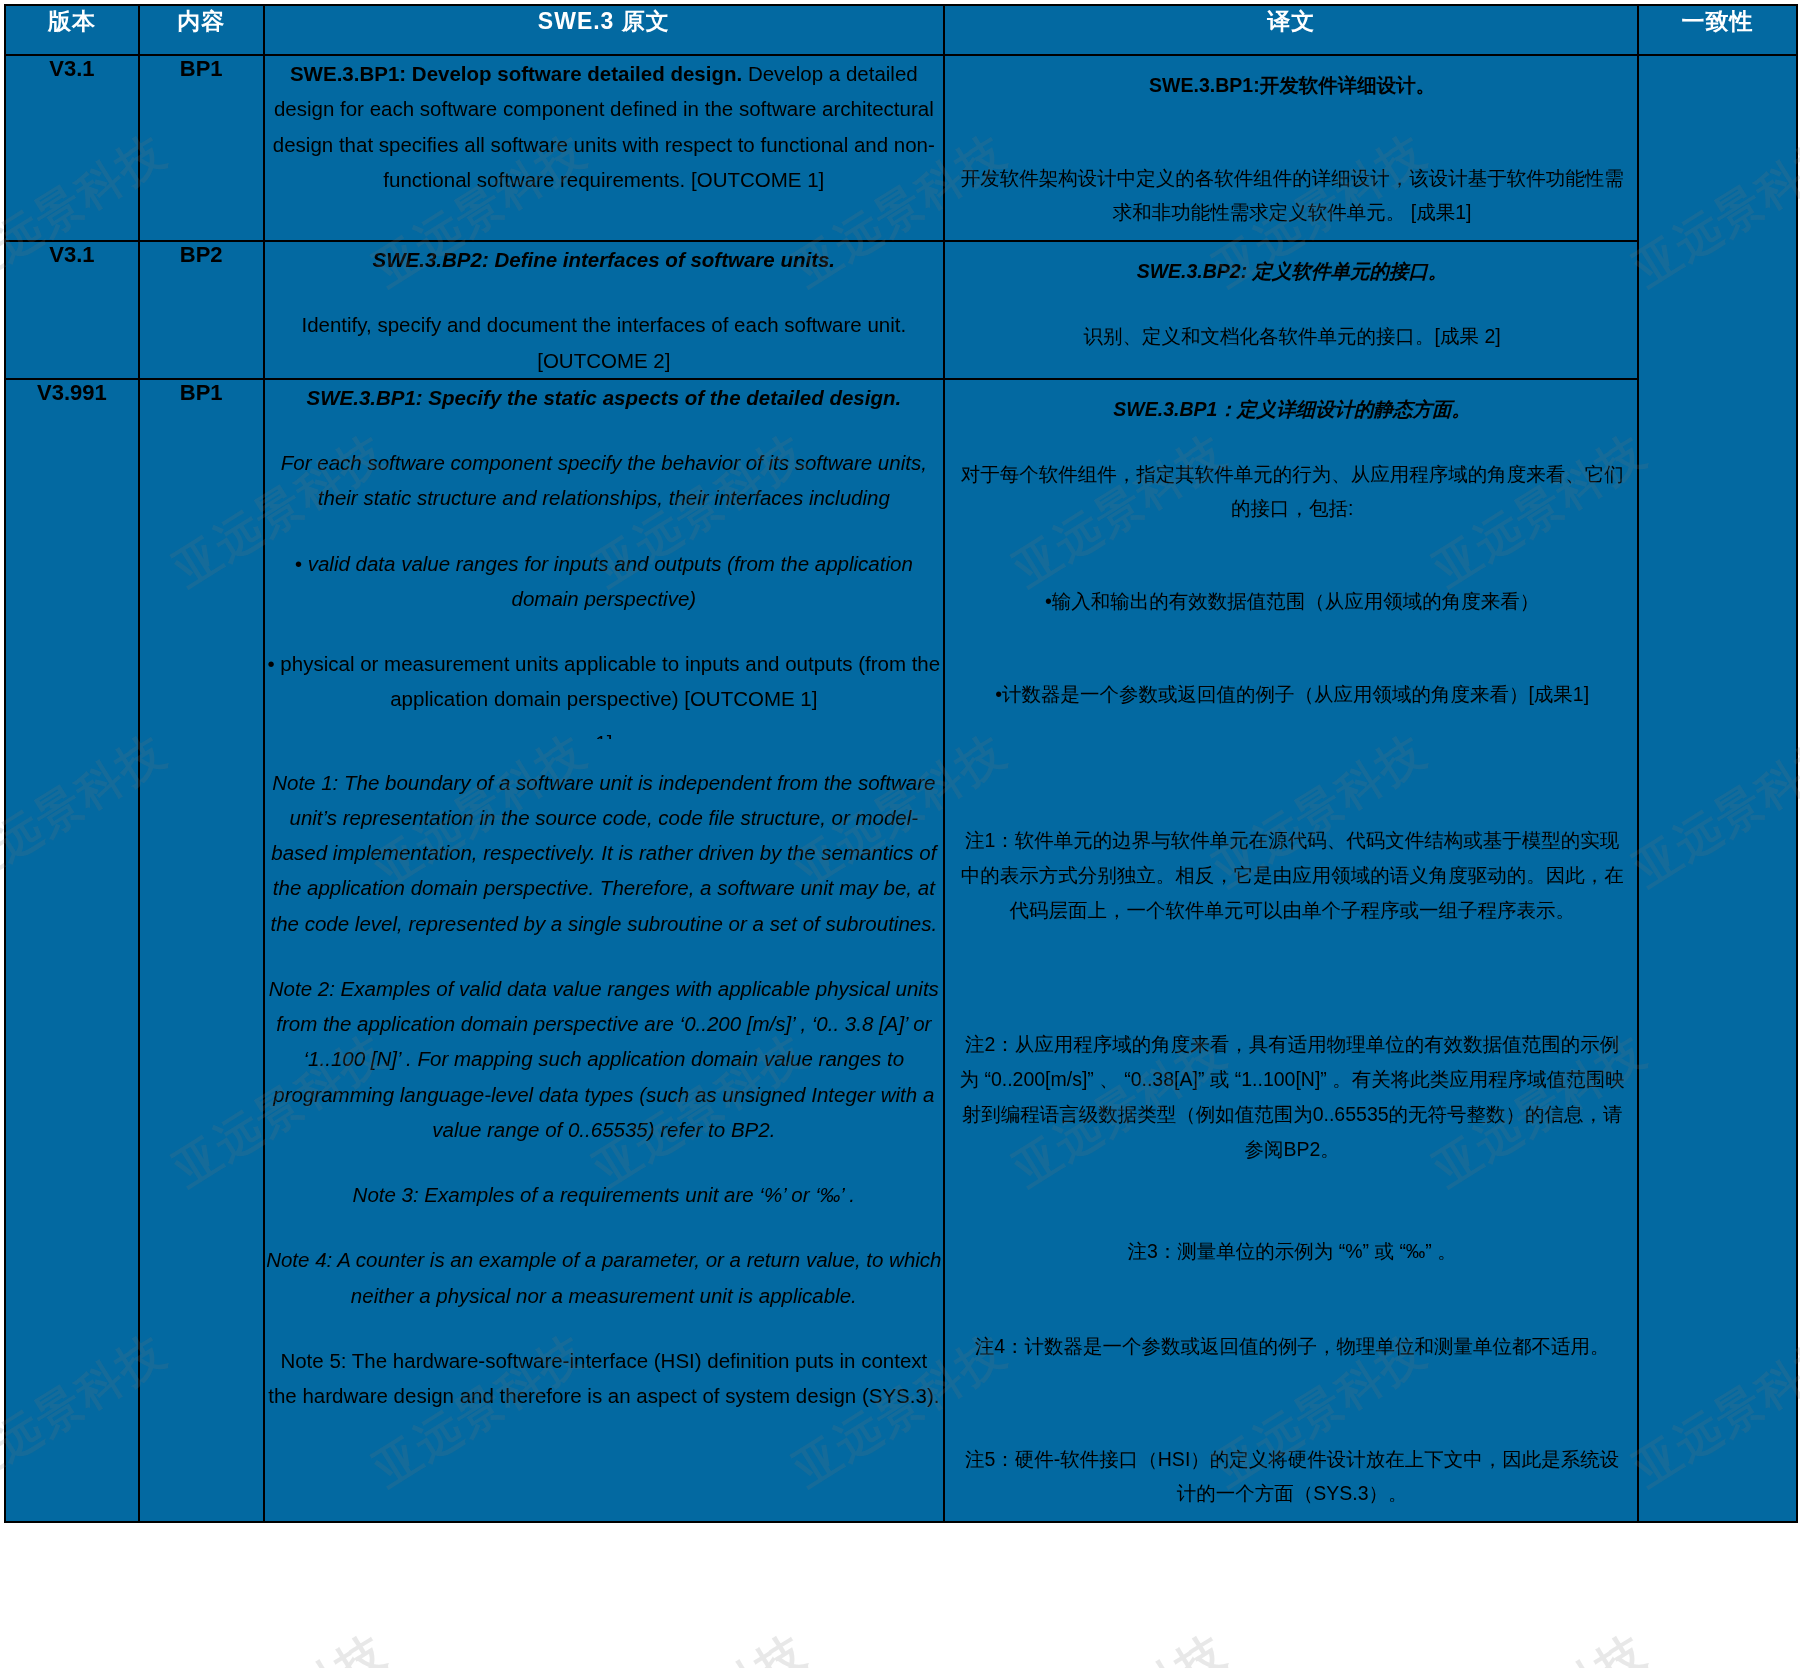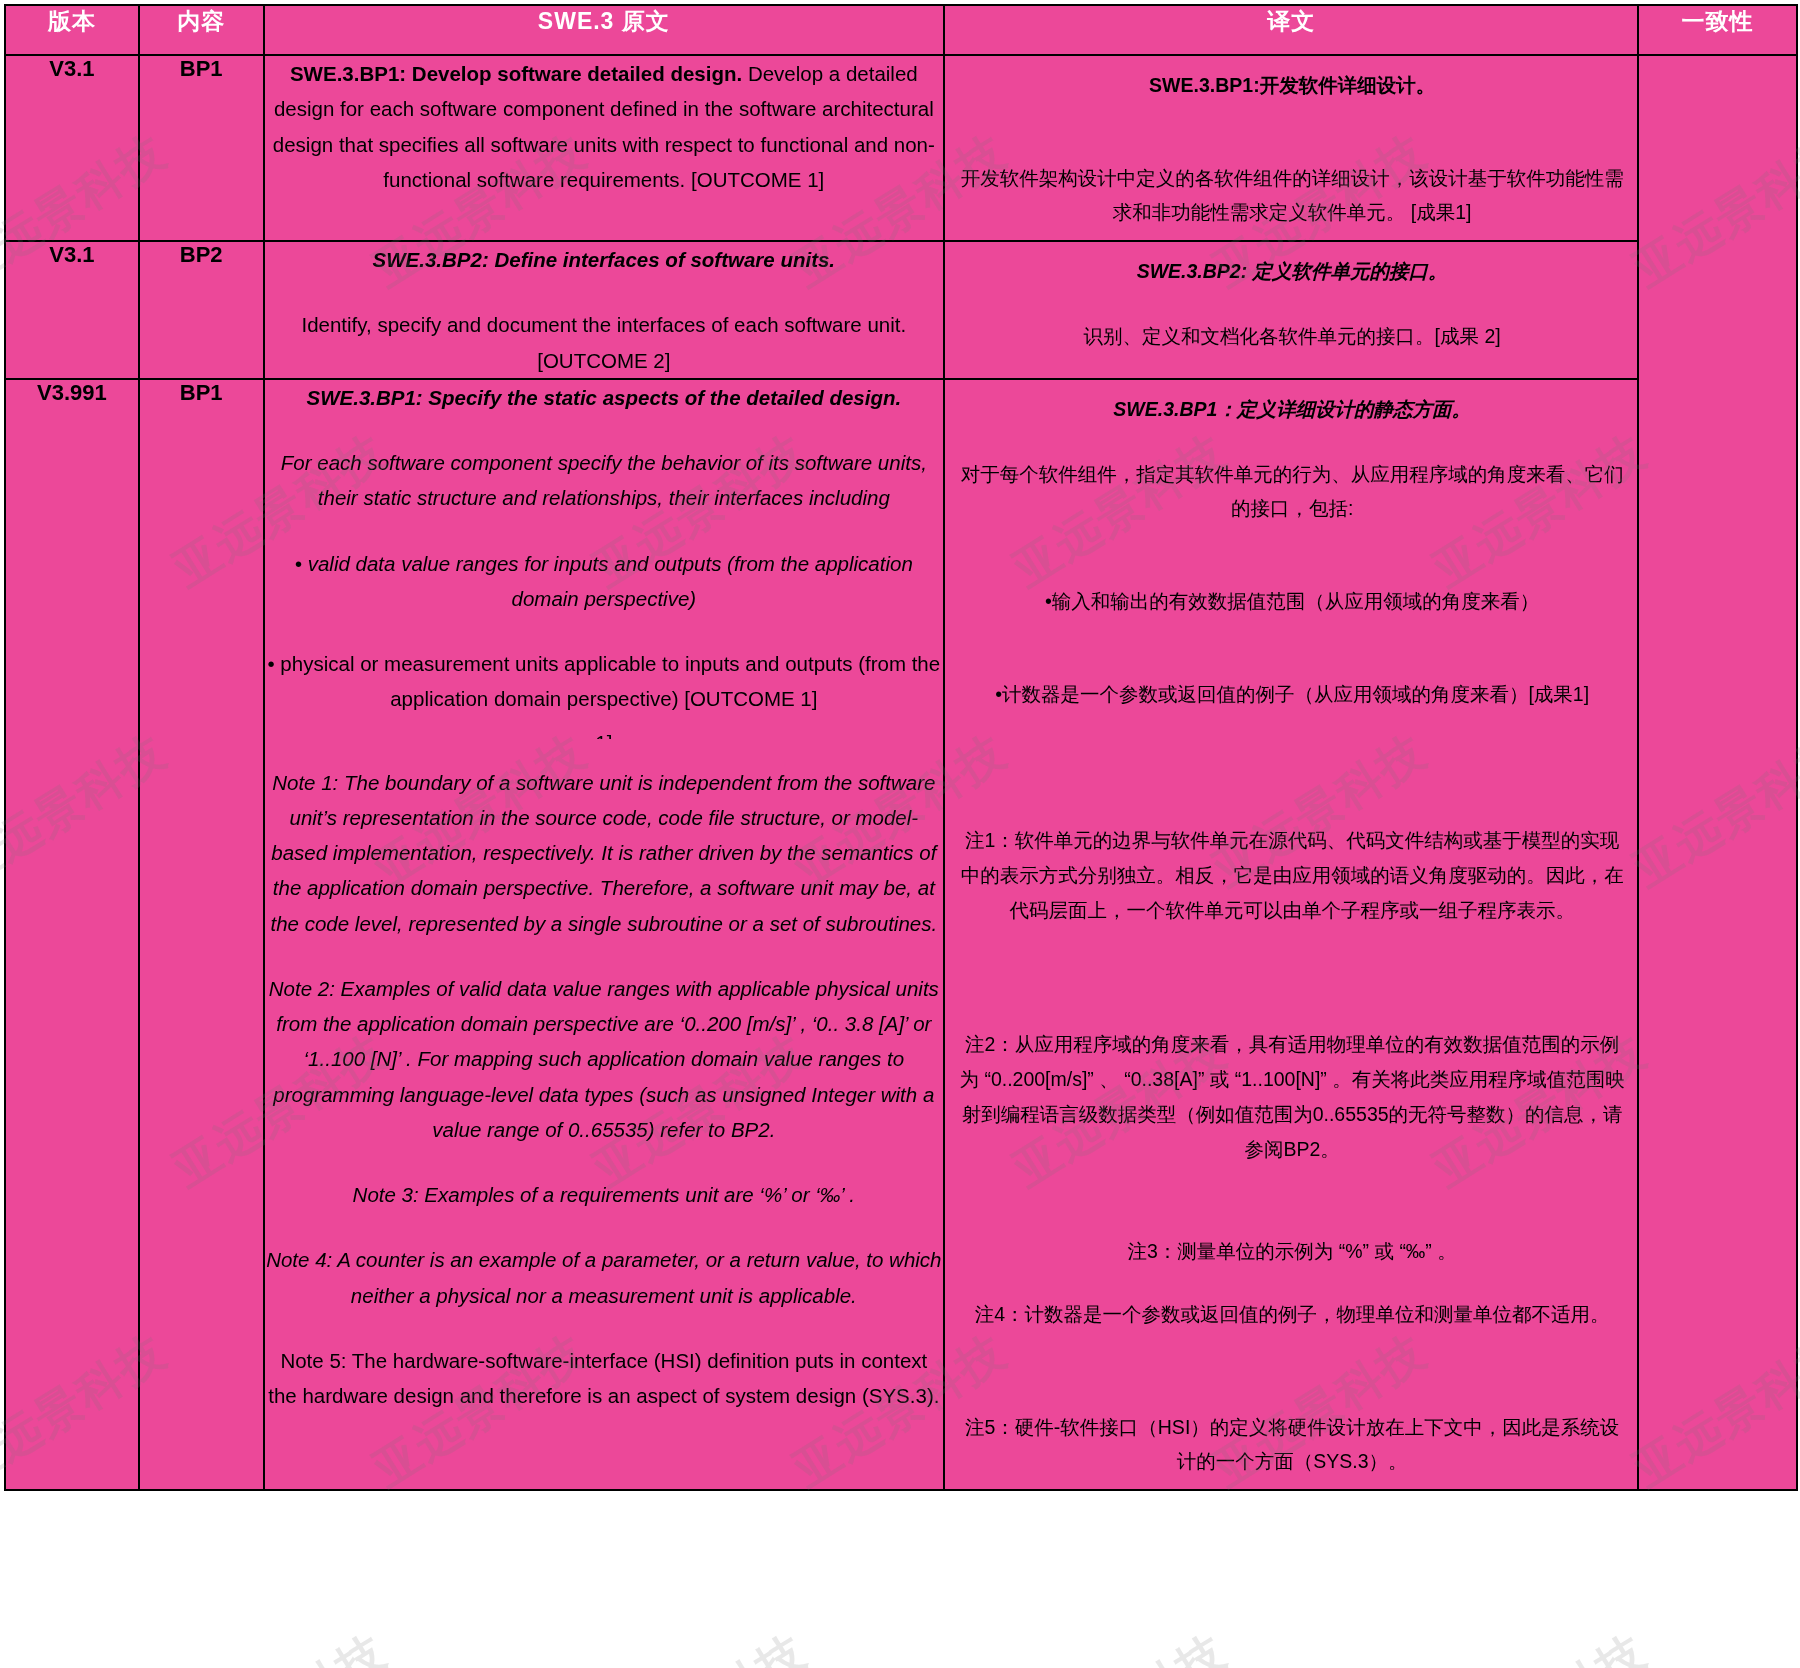--- a/index.html
+++ b/index.html
@@ -35,21 +35,21 @@
     position:relative;
     border-collapse:collapse;
     table-layout:fixed;
     width:1794px;
     margin:4px 0 0 4px;
     z-index:1;
   }
   table.grid td,table.grid th{
     border:2px solid #000000;
     vertical-align:top;
-    background:#ec4899;
+    background:#0369a1;
     padding:0;
   }
   
   thead th{
     background:#808080;
     color:#ffffff;
     font-weight:700;
     font-size:23px;
     text-align:center;
     vertical-align:middle;
@@ -172,21 +172,21 @@
           <p>Note 5: The hardware-software-interface (HSI) definition puts in context the hardware design and therefore is an aspect of system design (SYS.3).</p>
         </td>
 
         <td class="c-body cn">
           <p class="gap"><span class="bold">SWE.3.BP1：定义详细设计的静态方面。</span></p>
           <p class="biggap">对于每个软件组件，指定其软件单元的行为、从应用程序域的角度来看、它们的接口，包括:</p>
           <p class="biggap">•输入和输出的有效数据值范围（从应用领域的角度来看）</p>
           <p style="margin-bottom:112px">•计数器是一个参数或返回值的例子（从应用领域的角度来看）[成果1]</p>
           <p style="margin-bottom:100px">注1：软件单元的边界与软件单元在源代码、代码文件结构或基于模型的实现中的表示方式分别独立。相反，它是由应用领域的语义角度驱动的。因此，在代码层面上，一个软件单元可以由单个子程序或一组子程序表示。</p>
           <p style="margin-bottom:68px">注2：从应用程序域的角度来看，具有适用物理单位的有效数据值范围的示例为 “0..200[m/s]” 、 “0..38[A]” 或 “1..100[N]” 。有关将此类应用程序域值范围映射到编程语言级数据类型（例如值范围为0..65535的无符号整数）的信息，请参阅BP2。</p>
-          <p style="margin-bottom:28px">注3：测量单位的示例为 “%” 或 “‰” 。</p>
+          <p style="margin-bottom:60px">注3：测量单位的示例为 “%” 或 “‰” 。</p>
           <p style="margin-bottom:78px">注4：计数器是一个参数或返回值的例子，物理单位和测量单位都不适用。</p>
           <p>注5：硬件-软件接口（HSI）的定义将硬件设计放在上下文中，因此是系统设计的一个方面（SYS.3）。</p>
         </td>
       </tr>
 
     </tbody>
   </table>
 
   <div class="wm-layer" id="wmLayer">
       <div class="wm" style="left: 160px; top: -120px;">亚远景科技</div>

